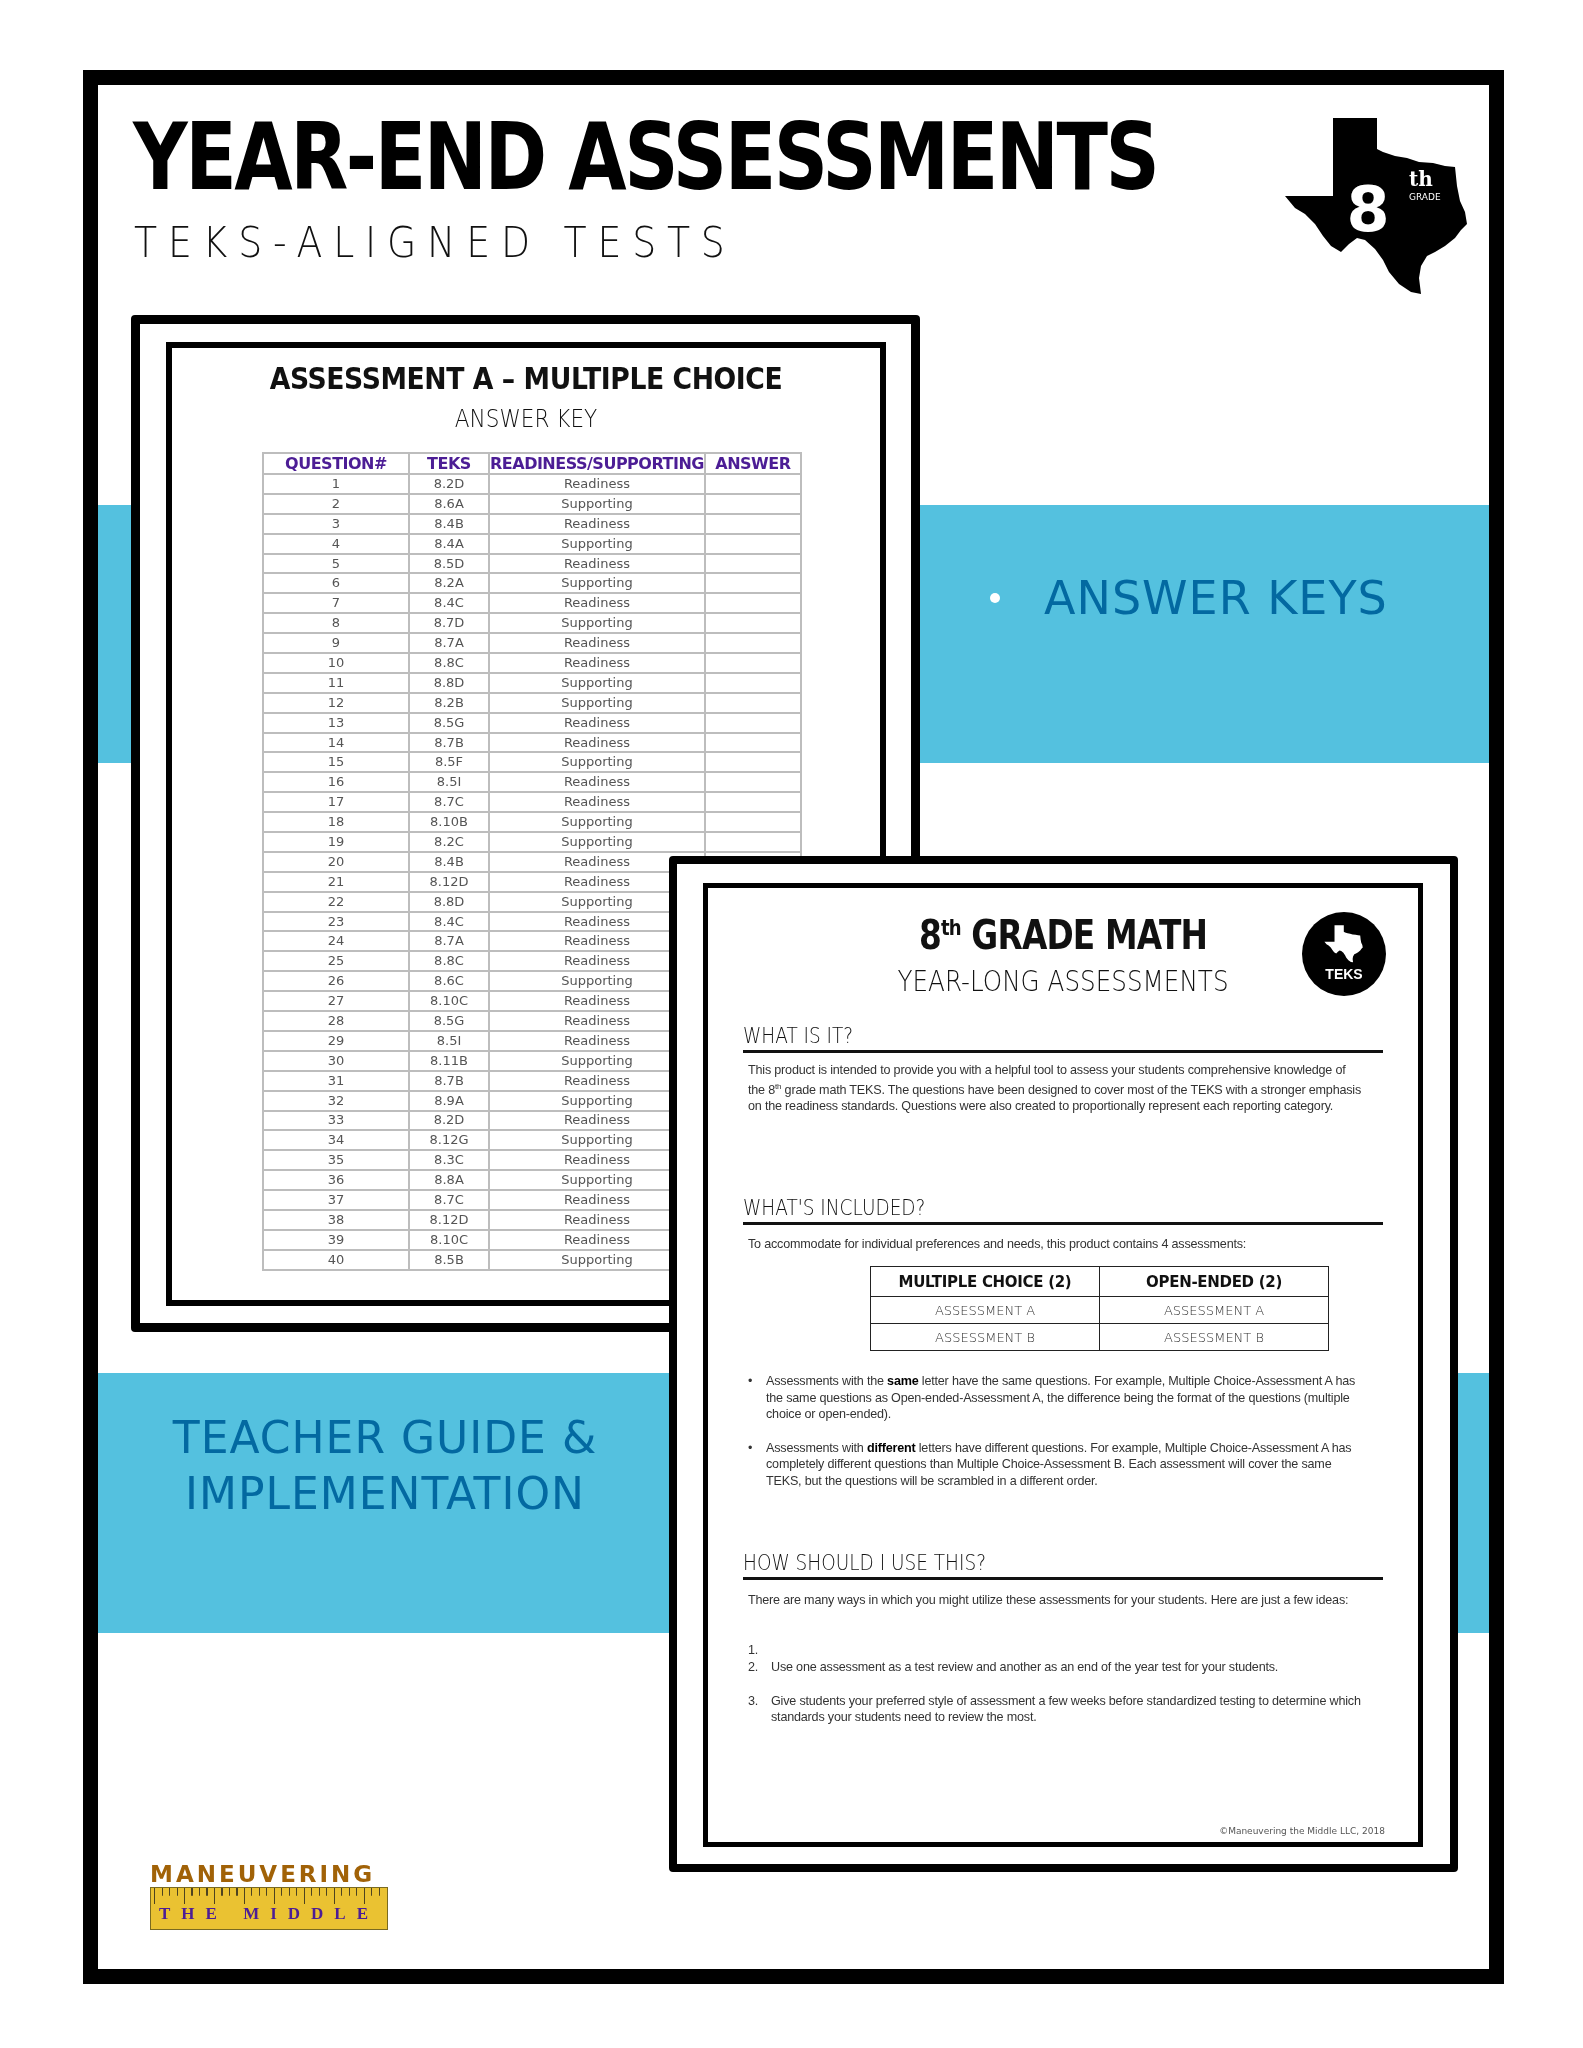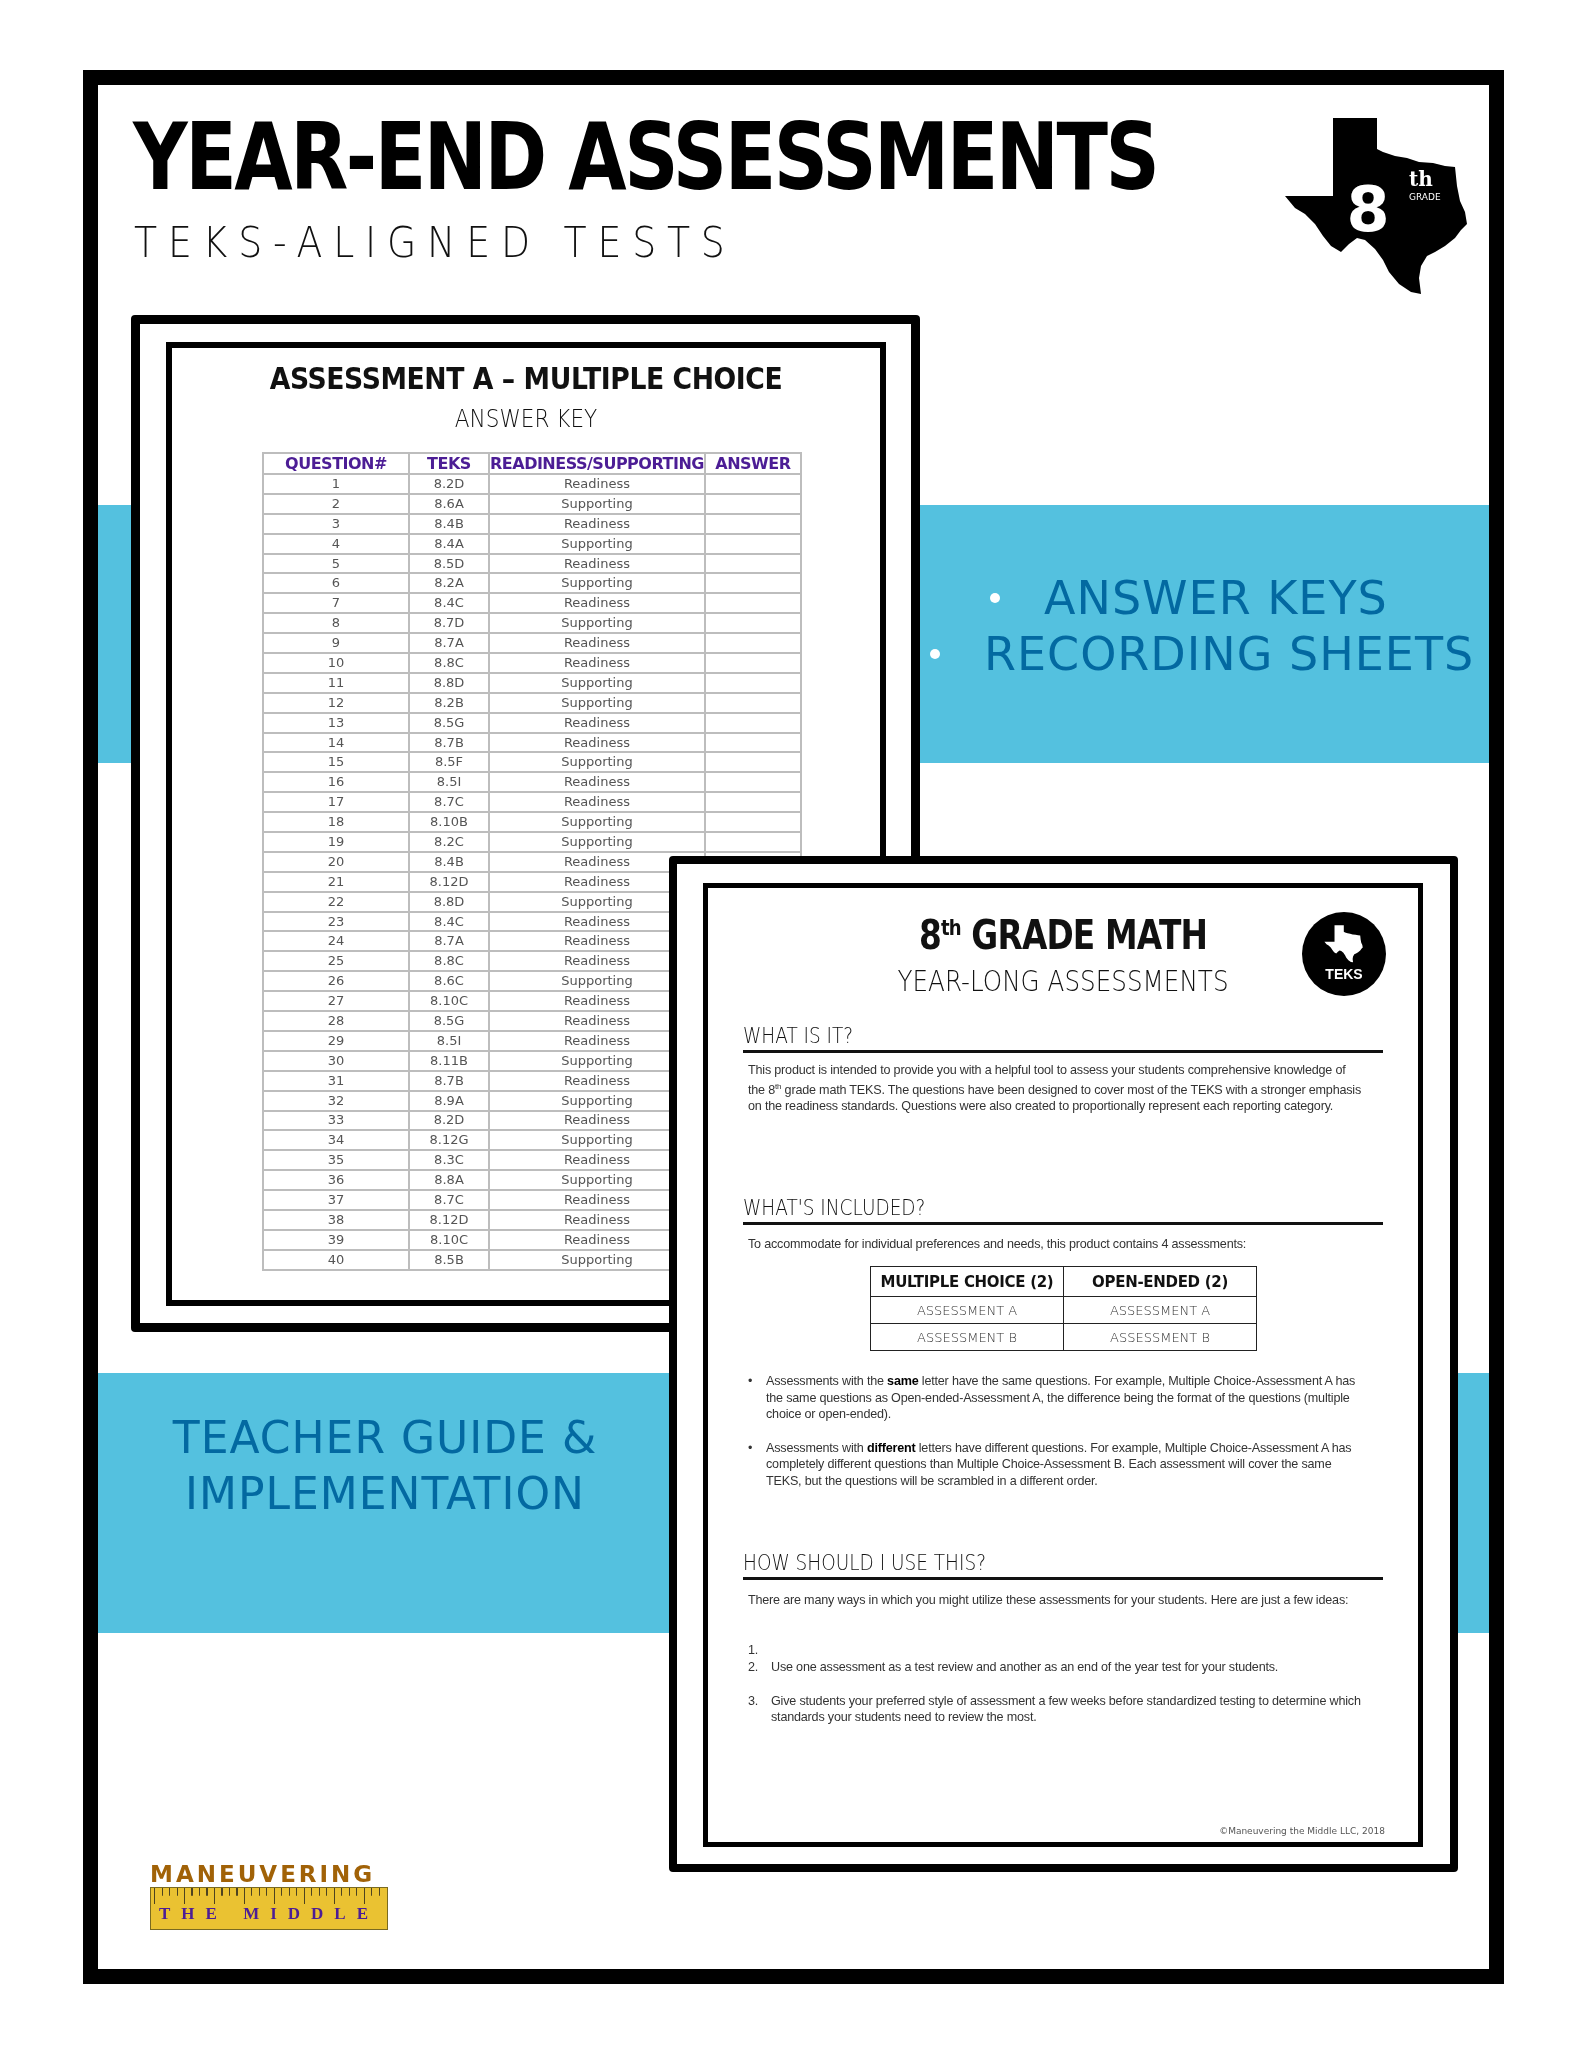--- a/index.html
+++ b/index.html
@@ -45,21 +45,21 @@
   .teks-badge svg { position: absolute; left: 22px; top: 12px; }
   .teks-badge .lbl { position: absolute; left: 0; top: 54px; width: 84px; font-size: 14px; font-weight: bold; font-family: "Liberation Sans", sans-serif; }
 
   .sec-head { position: absolute; left: 743px; width: 640px; font-family: "DejaVu Sans", sans-serif; font-size: 21px; font-weight: 300; color: #111; border-bottom: 3px solid #111; padding-bottom: 2px; transform-origin: left top; }
   .sec-head span { display: inline-block; transform: scaleX(0.88); transform-origin: left center; }
   .body-text { position: absolute; left: 748px; width: 615px; font-family: "Liberation Sans", sans-serif; font-size: 12.6px; line-height: 16.5px; color: #333; letter-spacing: -0.2px; }
   .body-text sup { font-size: 8px; }
   .body-text b { color: #000; }
 
   .inc-table { position: absolute; left: 870px; top: 1266px; border-collapse: collapse; font-family: "DejaVu Sans", sans-serif; }
-  .inc-table th, .inc-table td { border: 1.5px solid #222; text-align: center; width: 193px; }
+  .inc-table th, .inc-table td { border: 1.5px solid #222; text-align: center; width: 229px; }
   .inc-table th { height: 30px; font-size: 15px; font-weight: bold; letter-spacing: -0.3px; }
   .inc-table td { height: 27px; font-size: 13px; color: #333; font-weight: 300; }
 
   .bullet-list { list-style: none; }
   .bullet-list li { position: relative; padding-left: 18px; margin-bottom: 17px; }
   .bullet-list li::before { content: "•"; position: absolute; left: 0; top: 0; }
   .num-list { list-style: none; }
   .num-list li { position: relative; padding-left: 23px; margin-bottom: 17px; }
   .num-list li .n { position: absolute; left: 0; top: 0; }
 
@@ -88,21 +88,20 @@
   <svg width="190" height="182" viewBox="0 0 190 182">
     <path d="M50 2 L94 2 L94 33 L100 36 L112 40 L124 42 L136 46 L150 47 L162 50 L172 51 L174 70 L177 85 L182 96 L184 108 L178 114 L172 122 L162 130 L152 136 L144 140 L138 150 L136 162 L138 178 L128 176 L116 168 L106 156 L100 144 L92 133 L82 124 L74 122 L66 128 L58 136 L48 130 L40 120 L32 108 L22 98 L12 92 L2 80 L50 80 Z" fill="#000"></path>
     <text x="85" y="115" font-family="DejaVu Sans, sans-serif" font-weight="bold" font-size="62" fill="#fff" text-anchor="middle">8</text>
     <text x="126" y="70" font-family="DejaVu Serif, serif" font-weight="bold" font-size="20" fill="#fff">th</text>
     <text x="126" y="84" font-family="DejaVu Sans, sans-serif" font-size="9" fill="#fff">GRADE</text>
   </svg>
 </div>
 
 <ul class="band-text band-bullets">
   <li class="b1"><span class="dot"></span><span>ANSWER KEYS</span></li>
-  <li><span class="dot"></span><span>RECORDING SHEETS</span></li>
 </ul>
 
 <div class="band-text band-guide">
   <div>TEACHER GUIDE &amp;</div>
   <div>IMPLEMENTATION</div>
 </div>
 
 <div class="card1-outer"></div>
 <div class="card1-inner"></div>
 <div class="card1-title">ASSESSMENT A – MULTIPLE CHOICE</div>

